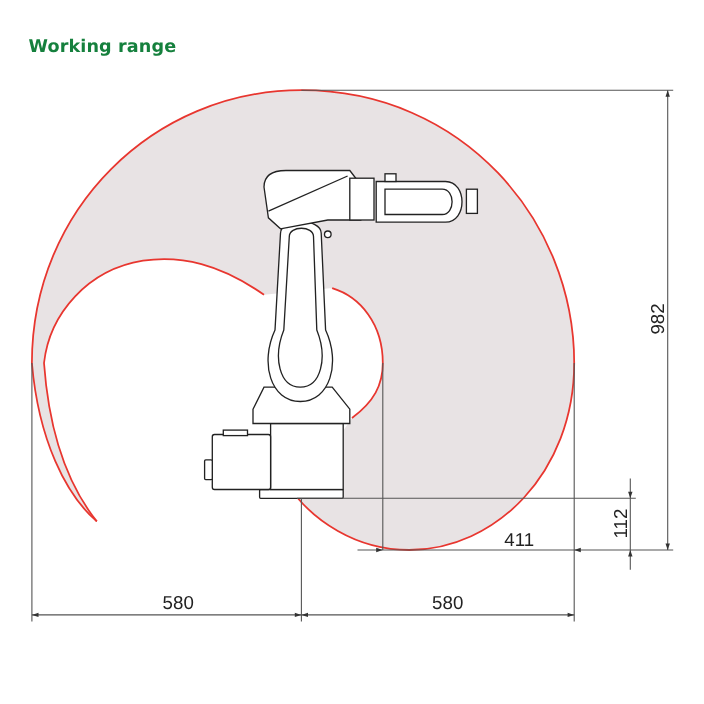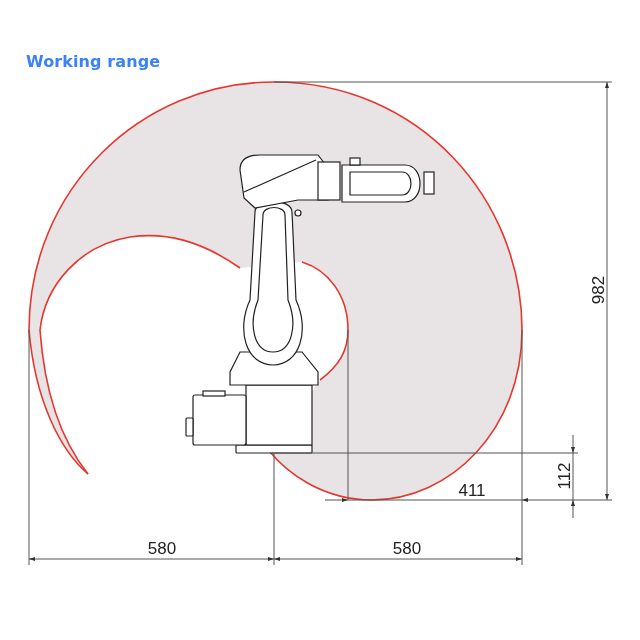--- a/index.html
+++ b/index.html
@@ -1,17 +1,17 @@
 <!DOCTYPE html>
 <html><head>
 <meta charset="utf-8">
 <style>
   html, body { margin: 0; padding: 0; background: #ffffff; }
   body { width: 640px; height: 640px; position: relative; overflow: hidden; font-family: "Liberation Sans", sans-serif; }
-  .title { position: absolute; left: 26px; top: 52px; font-family: "DejaVu Sans", sans-serif; font-weight: bold; font-size: 16px; color: #3b82f6; letter-spacing: 0.1px; }
+  .title { position: absolute; left: 26px; top: 32px; font-family: "DejaVu Sans", sans-serif; font-weight: bold; font-size: 16px; color: #15803d; letter-spacing: 0.1px; }
   svg { position: absolute; left: 0; top: 0; }
   .dimtext { font-family: "Liberation Sans", sans-serif; font-size: 17px; fill: #222; }
 </style>
 </head>
 <body>
 
 <div class="title">Working range</div>
 
 <svg width="640" height="640" viewBox="0 0 640 640">
 

